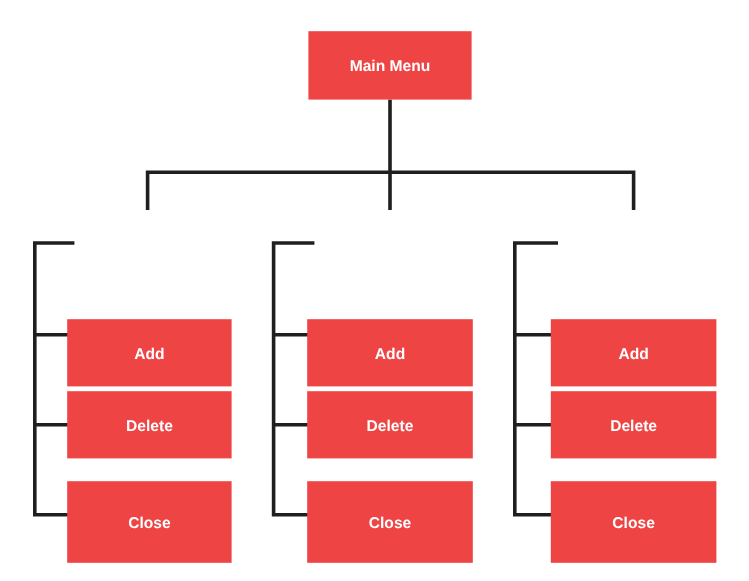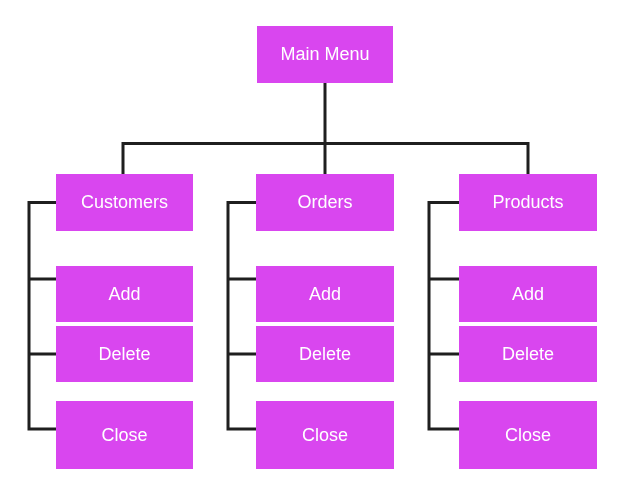--- a/index.html
+++ b/index.html
@@ -16,24 +16,24 @@
   }
   .connectors {
     position: absolute;
     left: 0;
     top: 0;
     z-index: 0;
   }
   .node {
     position: absolute;
     z-index: 1;
-    background: #d946ef;
+    background: #ef4444;
     color: #ffffff;
-    font-weight: 400;
-    font-size: 18px;
+    font-weight: 700;
+    font-size: 13px;
     display: flex;
     align-items: center;
     justify-content: center;
     text-align: center;
     box-sizing: border-box;
   }
   .node-main   { left: 257px; top: 26px;  width: 136px; height: 57px; }
   .col-0 { left: 56px;  width: 137px; }
   .col-1 { left: 256px; width: 138px; }
   .col-2 { left: 459px; width: 138px; }
@@ -63,28 +63,25 @@
       <path d="M228,354 L262,354"></path>
 
       <path d="M465,202.5 L429,202.5 L429,429 L465,429"></path>
       <path d="M429,279 L465,279"></path>
       <path d="M429,354 L465,354"></path>
     </g>
   </svg>
 
   <div class="node node-main">Main Menu</div>
 
-  <div class="node col-0 row-header">Customers</div>
   <div class="node col-0 row-add">Add</div>
   <div class="node col-0 row-delete">Delete</div>
   <div class="node col-0 row-close">Close</div>
 
-  <div class="node col-1 row-header">Orders</div>
   <div class="node col-1 row-add">Add</div>
   <div class="node col-1 row-delete">Delete</div>
   <div class="node col-1 row-close">Close</div>
 
-  <div class="node col-2 row-header">Products</div>
   <div class="node col-2 row-add">Add</div>
   <div class="node col-2 row-delete">Delete</div>
   <div class="node col-2 row-close">Close</div>
 
 </div>
 
 </body></html>

